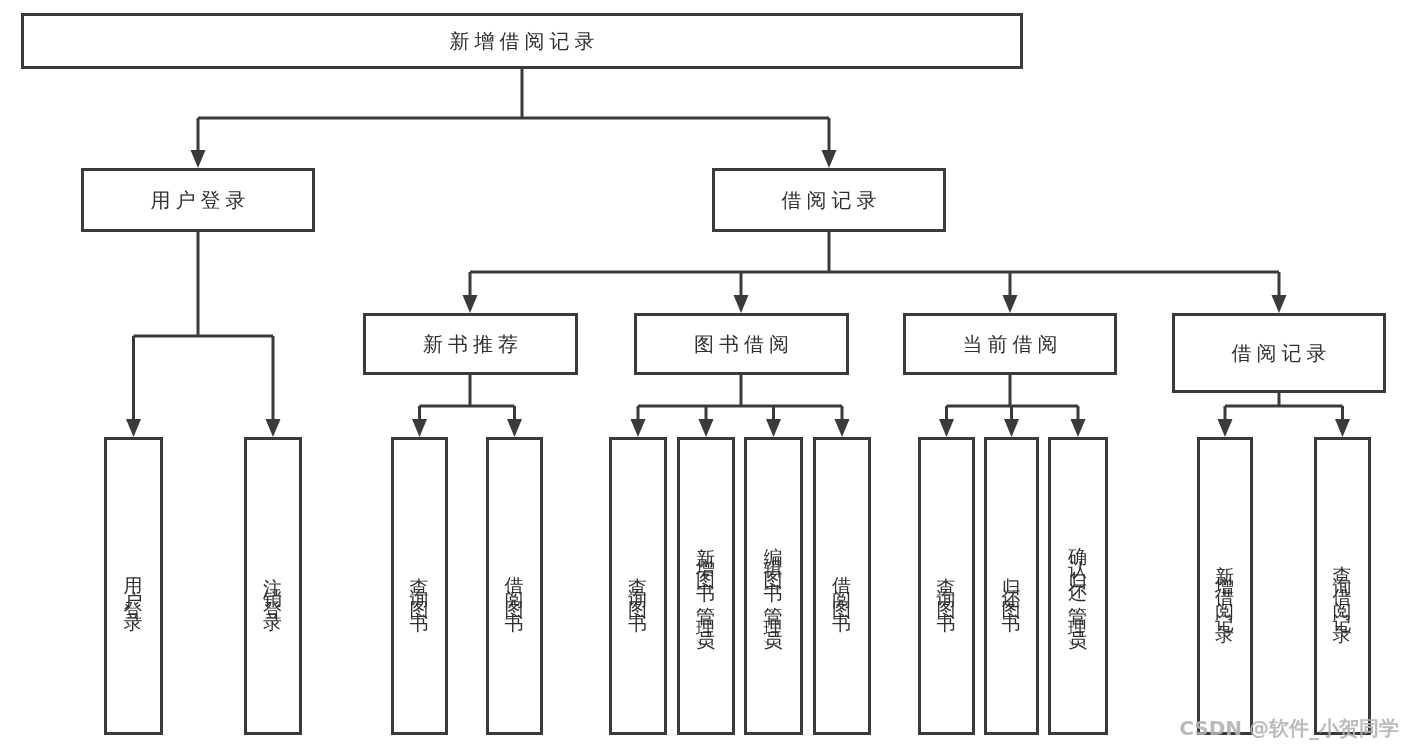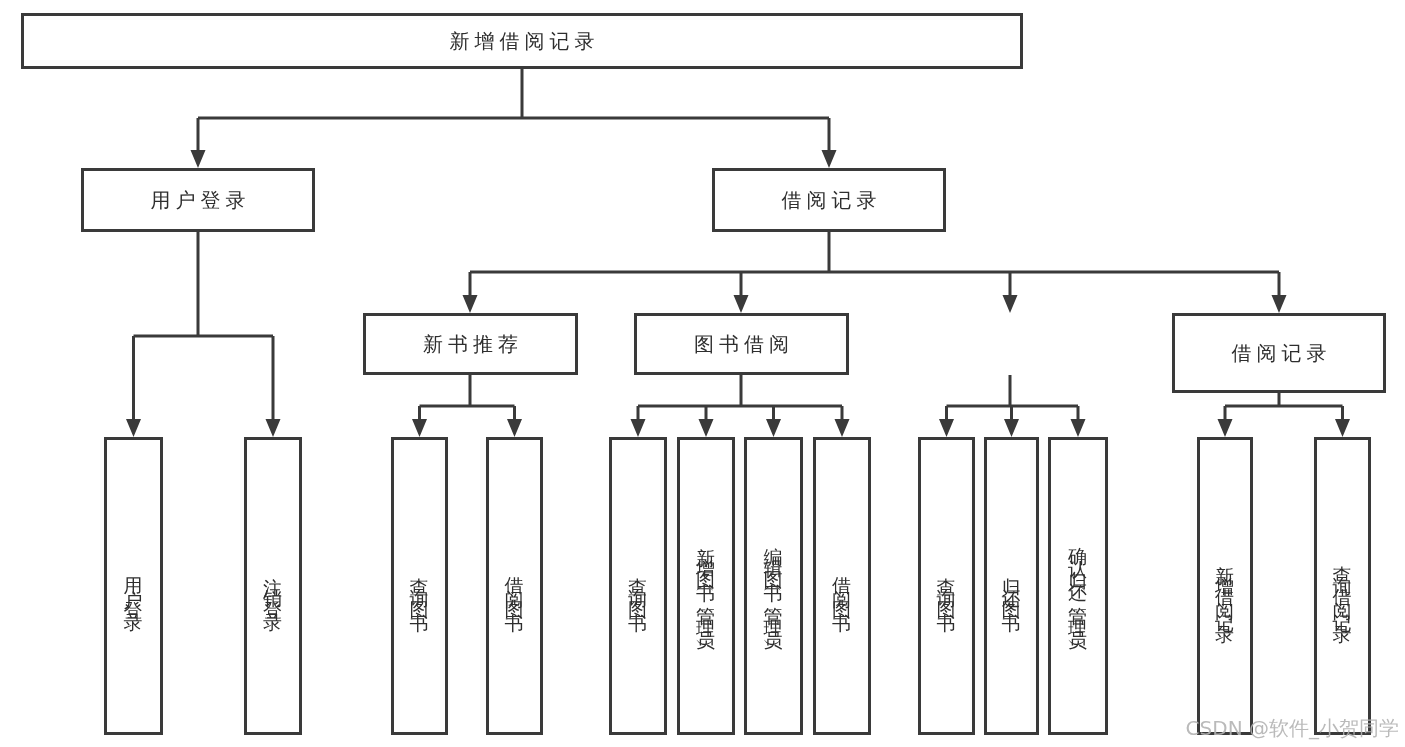--- a/index.html
+++ b/index.html
@@ -47,20 +47,21 @@
   }
   #watermark {
     position: absolute;
     right: 6px;
     bottom: 5px;
     font-size: 20px;
     color: #b3b3b3;
     opacity: 0.9;
     white-space: nowrap;
     z-index: 5;
+    font-weight: bold;
   }
 </style>
 </head>
 <body>
 
 <div id="stage">
 
   <svg id="connectors" width="1405" height="747" viewBox="0 0 1405 747">
     <g stroke="#3a3a3a" stroke-width="3" fill="none">
 
@@ -99,20 +100,23 @@
   <div class="node h" style="left:712px;top:168px;width:234px;height:64px">
     <span>借阅记录</span>
   </div>
 
   <div class="node h" style="left:363px;top:313px;width:215px;height:62px">
     <span>新书推荐</span>
   </div>
   <div class="node h" style="left:634px;top:313px;width:215px;height:62px">
     <span>图书借阅</span>
   </div>
+  <div class="node h" style="left:903px;top:313px;width:214px;height:62px">
+    <span>当前借阅</span>
+  </div>
   <div class="node h" style="left:1172px;top:313px;width:214px;height:80px">
     <span>借阅记录</span>
   </div>
 
   <div class="node v" style="left:104px;top:437px;width:59px;height:298px">
     <span>用户登录</span>
   </div>
   <div class="node v" style="left:244px;top:437px;width:58px;height:298px">
     <span>注销登录</span>
   </div>

